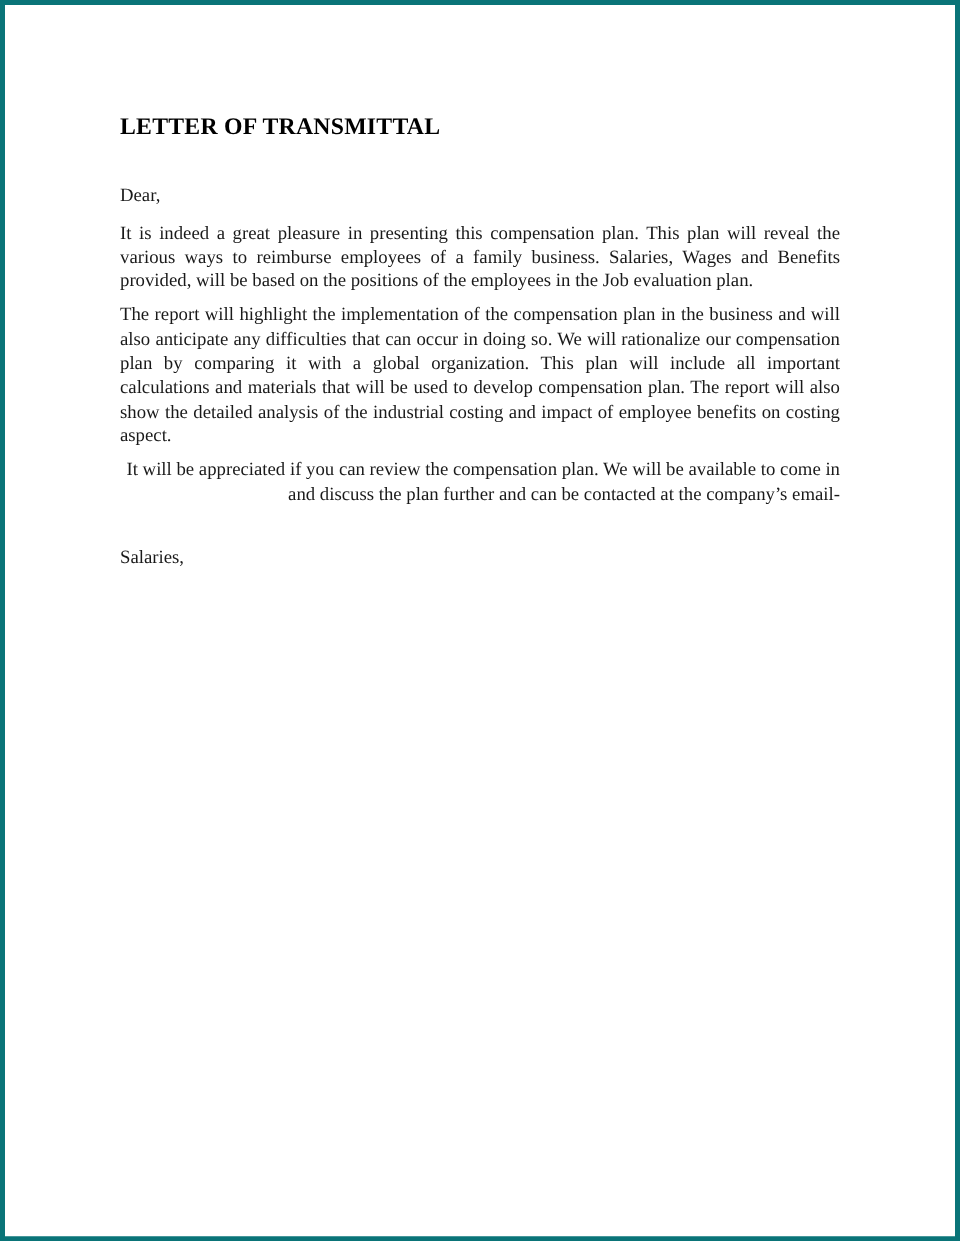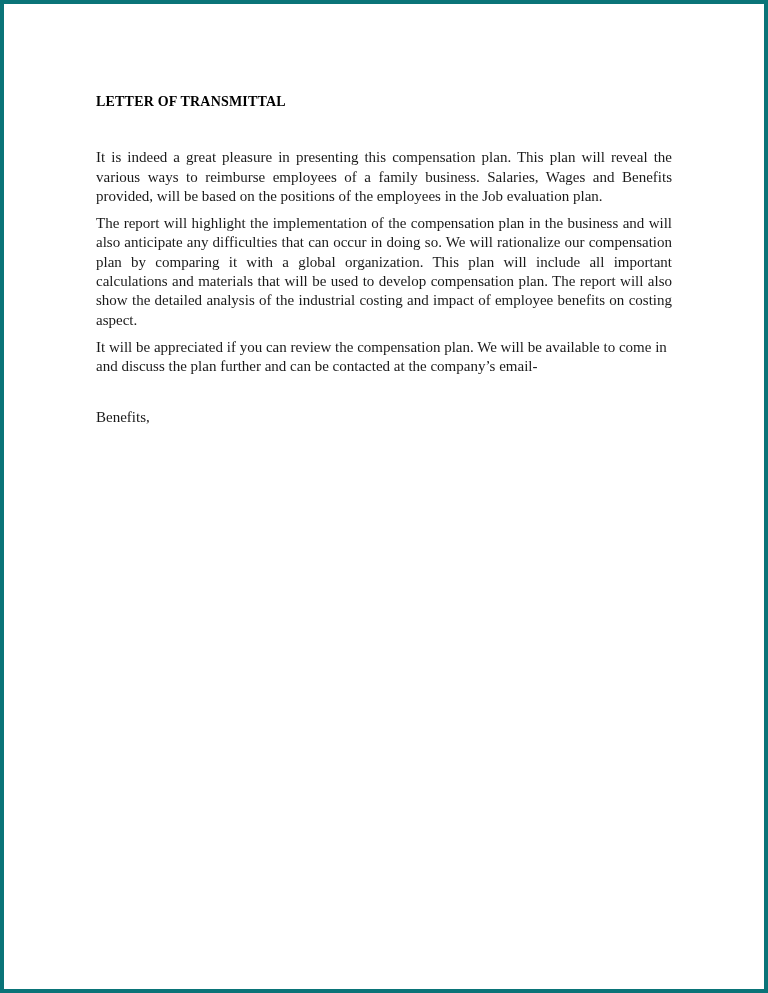--- a/index.html
+++ b/index.html
@@ -16,55 +16,56 @@
     position: relative;
     overflow: hidden;
   }
   .content {
     padding: 88px 92px 0 92px;
     color: #1a1a1a;
     font-size: 15px;
     line-height: 19.3px;
   }
   .title {
-    font-size: 14px;
+    font-size: 19px;
     font-weight: bold;
     letter-spacing: 0.2px;
     color: #000000;
     margin-bottom: 37px;
   }
   .date-line {
     margin-bottom: 9px;
   }
   .salutation {
     margin-bottom: 10px;
   }
   .para {
     text-align: justify;
     margin-bottom: 8px;
   }
   .para:last-of-type {
-    text-align: left;
+    text-align: right;
   }
   .closing {
     margin-top: 31px;
   }
 </style>
 </head>
 <body>
 
 <div class="page">
   <div class="content">
 
     <div class="title">LETTER OF TRANSMITTAL</div>
 
 
+    <div class="salutation">Dear,</div>
 
     <p class="para">It is indeed a great pleasure in presenting this compensation plan. This plan will reveal the various ways to reimburse employees of a family business. Salaries, Wages and Benefits provided, will be based on the positions of the employees in the Job evaluation plan.</p>
 
     <p class="para">The report will highlight the implementation of the compensation plan in the business and will also anticipate any difficulties that can occur in doing so. We will rationalize our compensation plan by comparing it with a global organization. This plan will include all important calculations and materials that will be used to develop compensation plan. The report will also show the detailed analysis of the industrial costing and impact of employee benefits on costing aspect.</p>
 
     <p class="para">It will be appreciated if you can review the compensation plan. We will be available to come in and discuss the plan further and can be contacted at the company’s email-</p>
 
-    <div class="closing">Benefits,</div>
+    <div class="closing">Salaries,</div>
 
   </div>
 </div>
 
 </body></html>

